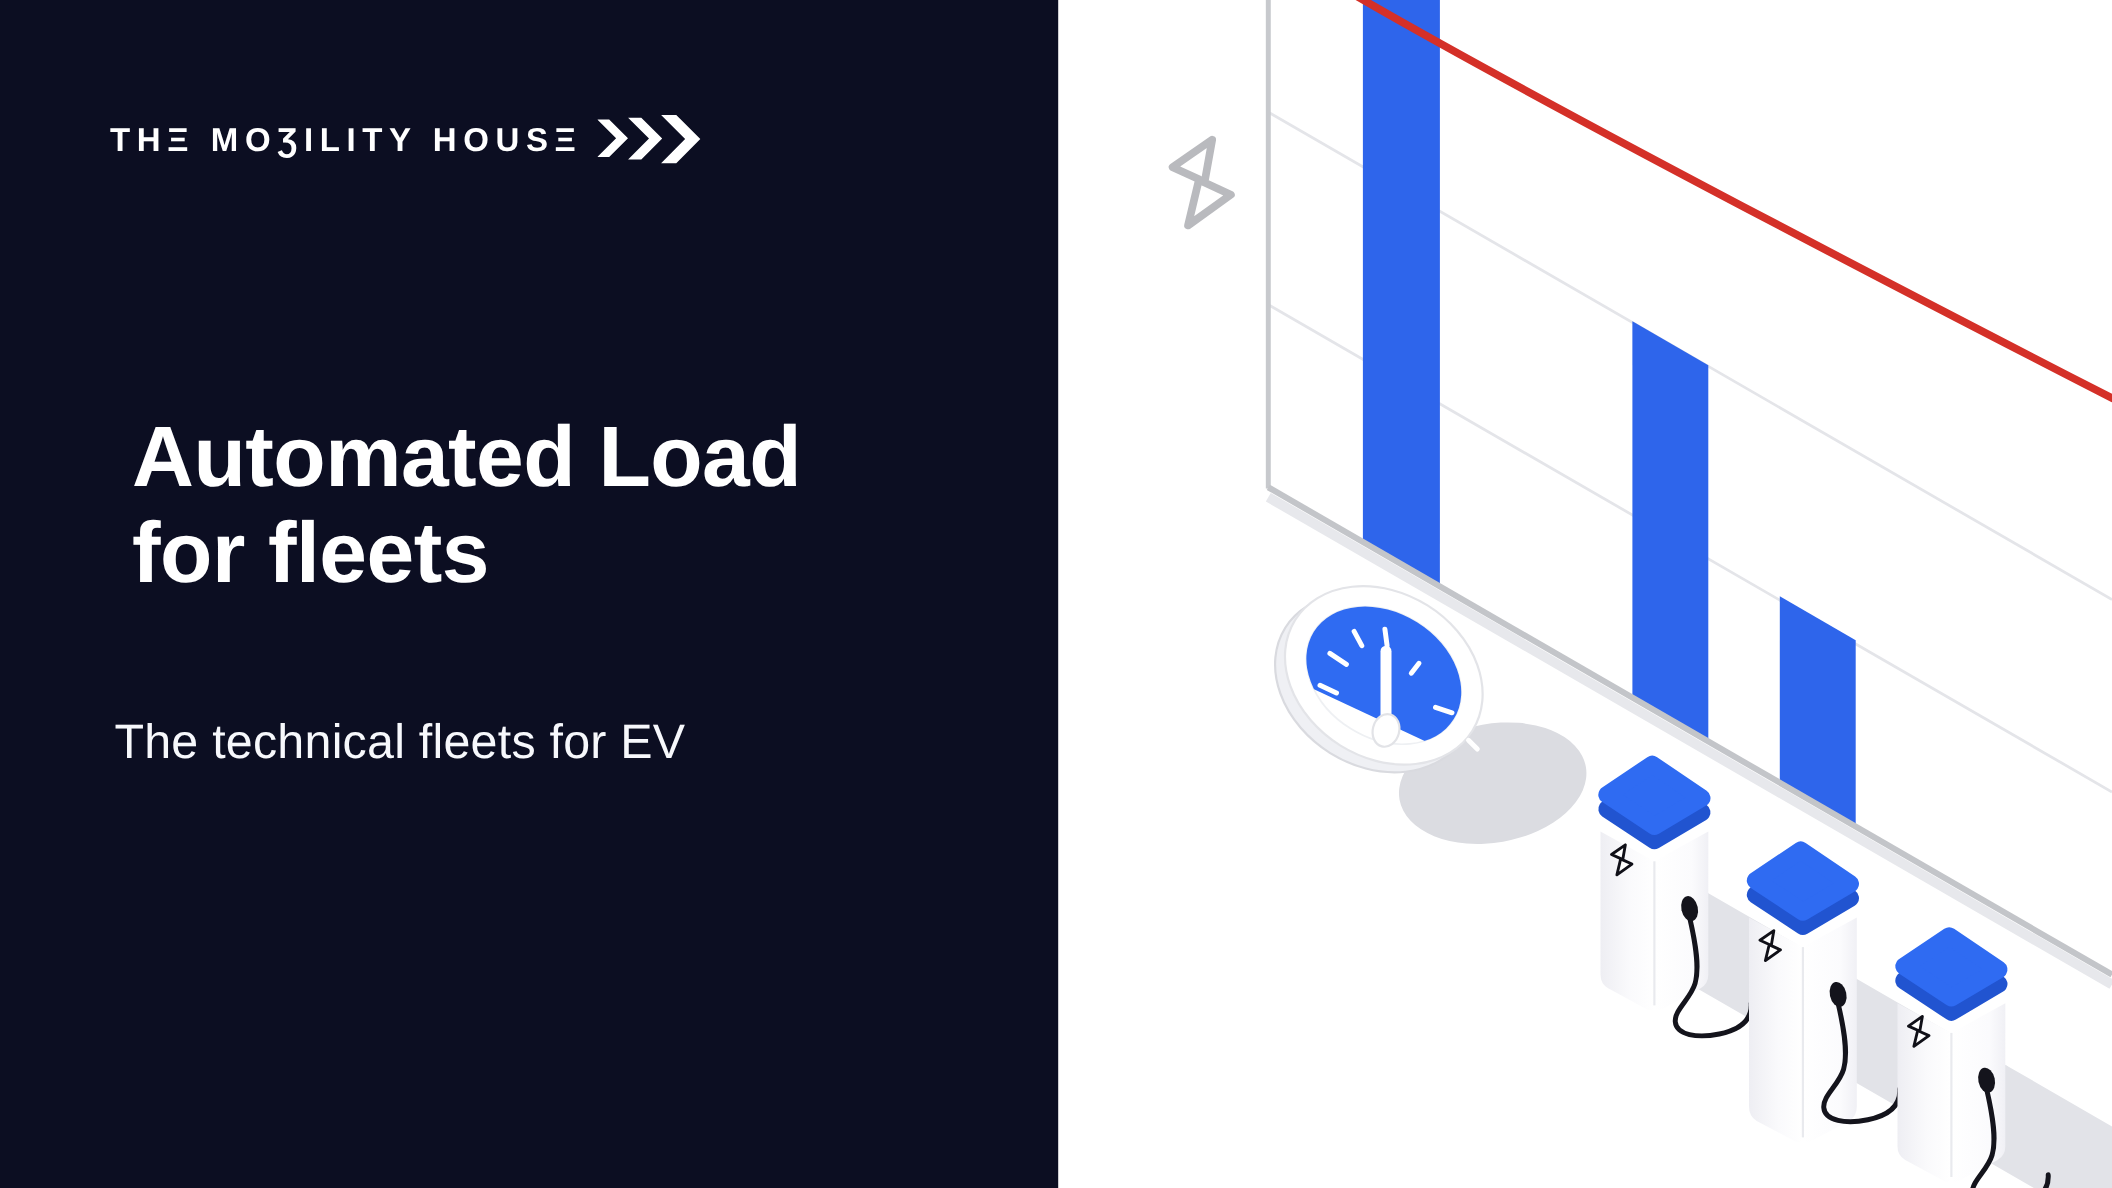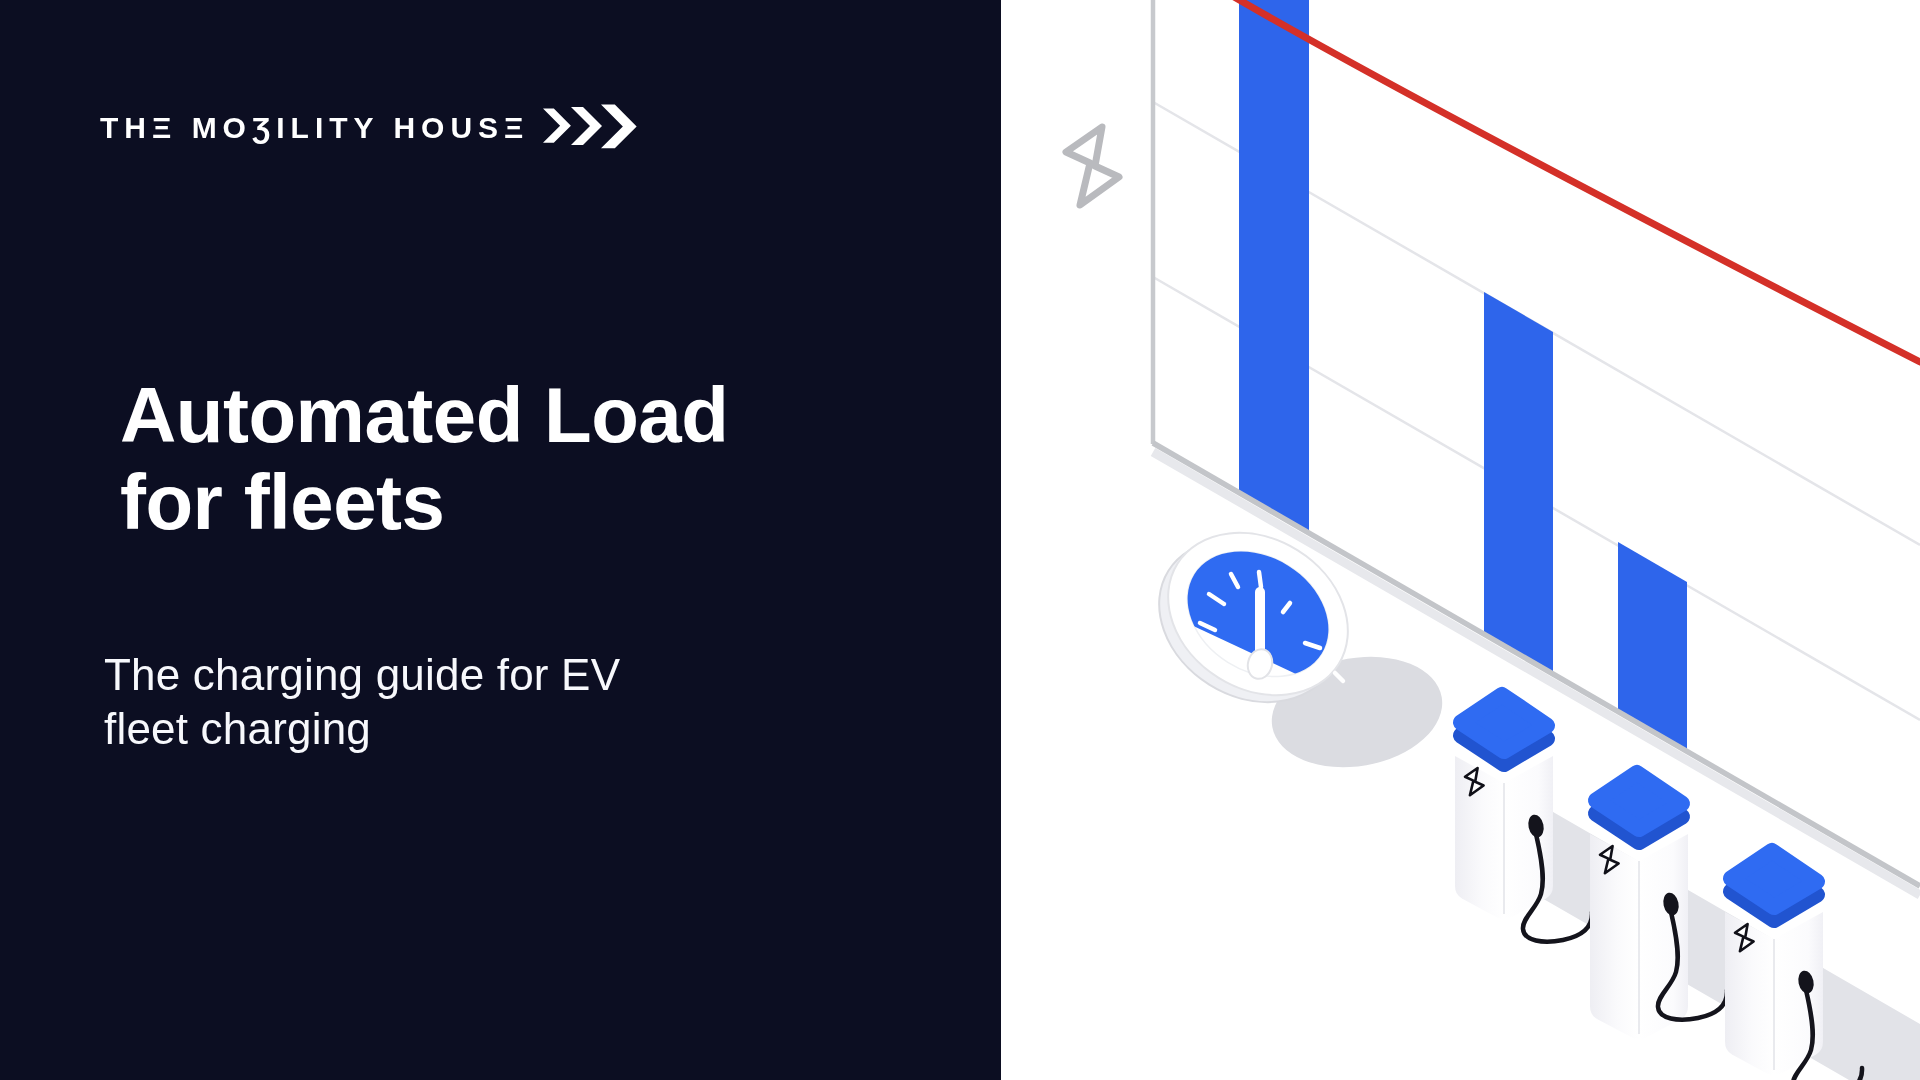--- a/index.html
+++ b/index.html
@@ -4,21 +4,20 @@
 <style>
   html,body{margin:0;padding:0;background:#ffffff;}
   .canvas{
     position:relative;width:1920px;height:1080px;overflow:hidden;
     background:#ffffff;font-family:"Liberation Sans","DejaVu Sans",sans-serif;
   }
   .illustration{position:absolute;left:0;top:0;width:1920px;height:1080px;}
   .panel{
     position:absolute;left:0;top:0;width:962px;height:1080px;
     background:#0c0e22;
-    padding-left:39px;
   }
   .logo-row{position:absolute;left:100px;top:104px;height:48px;display:flex;align-items:center;}
   .logo-text{
     color:#ffffff;font-size:30px;font-weight:700;letter-spacing:6px;
     line-height:48px;white-space:nowrap;
   }
   .logo-chevrons{margin-left:14px;}
   .headline{
     position:absolute;left:104px;top:372px;width:860px;
     color:#ffffff;font-size:78px;line-height:87px;font-weight:800;letter-spacing:-0.5px;
@@ -156,18 +155,17 @@
         </g>
       </svg>
     </div>
 
     <h1 class="headline" style="margin:0;">
       <span>Automated Load</span>
       <span>for fleets</span>
     </h1>
 
     <p class="subtitle" style="margin:0;">
-      <span>The charging guide for EV</span>
-      <span>fleet charging</span>
+      <span>The technical fleets for EV</span>
     </p>
 
   </div>
 </div>
 
 </body></html>

